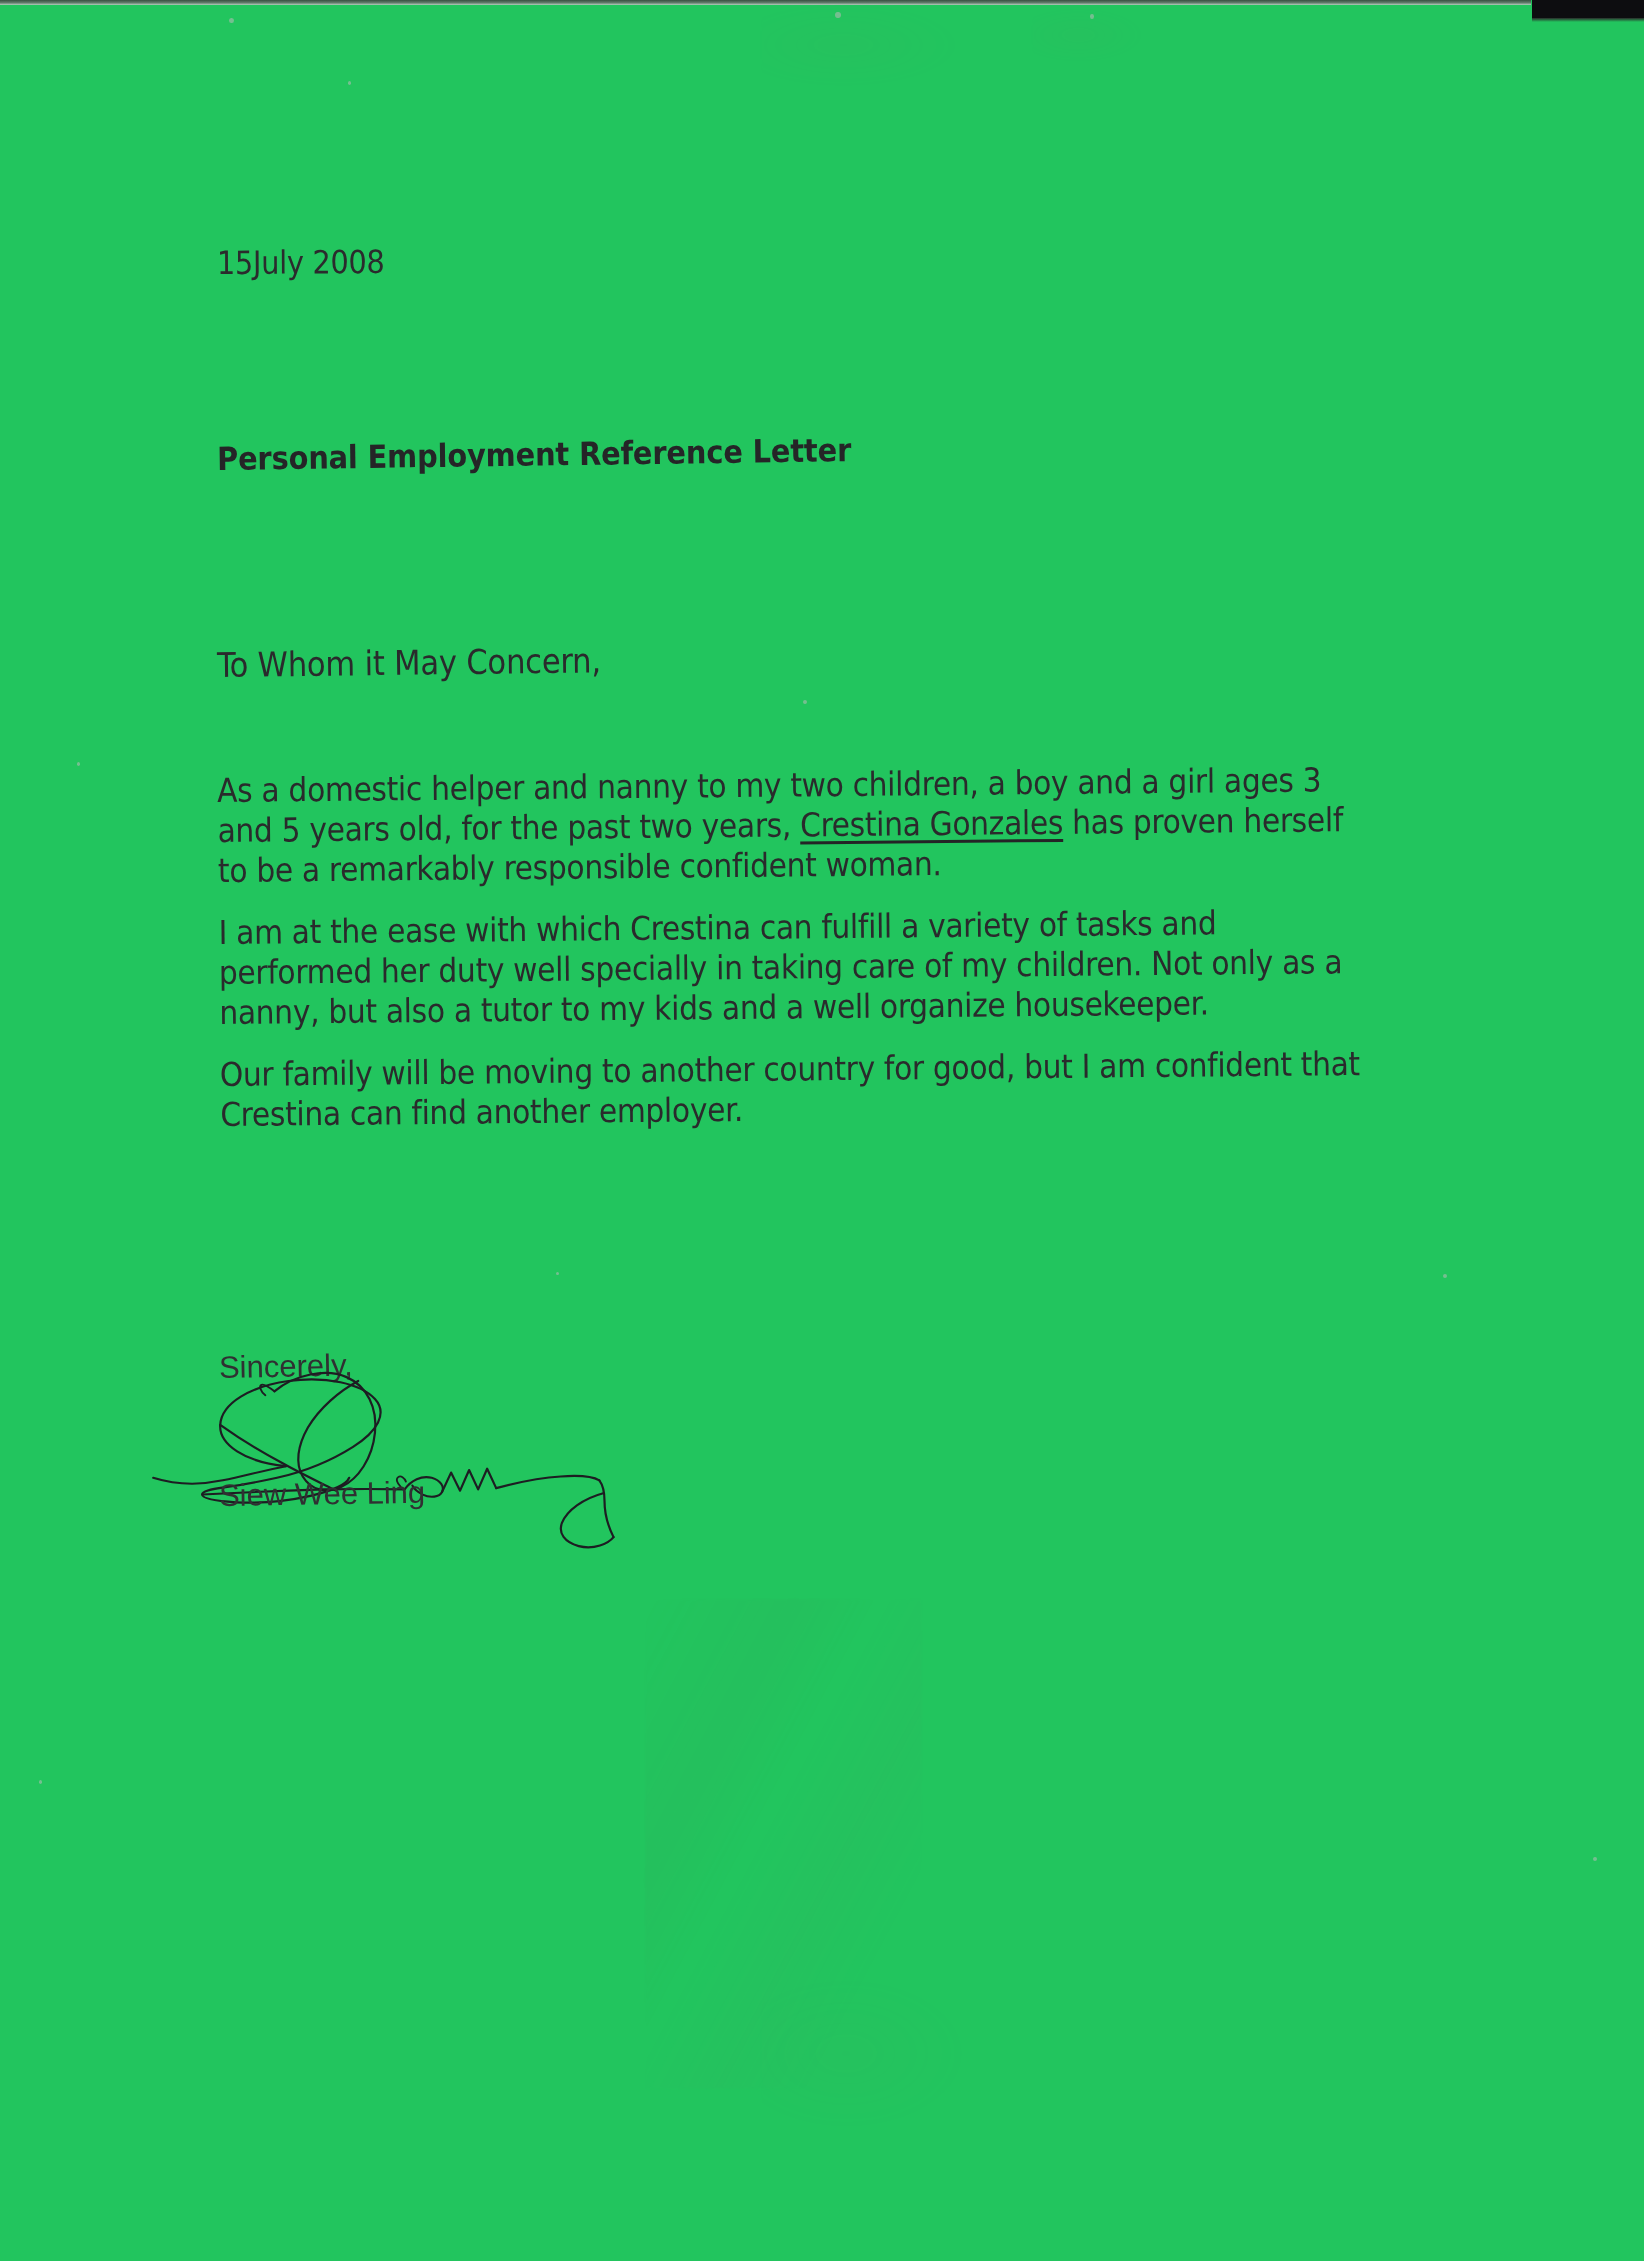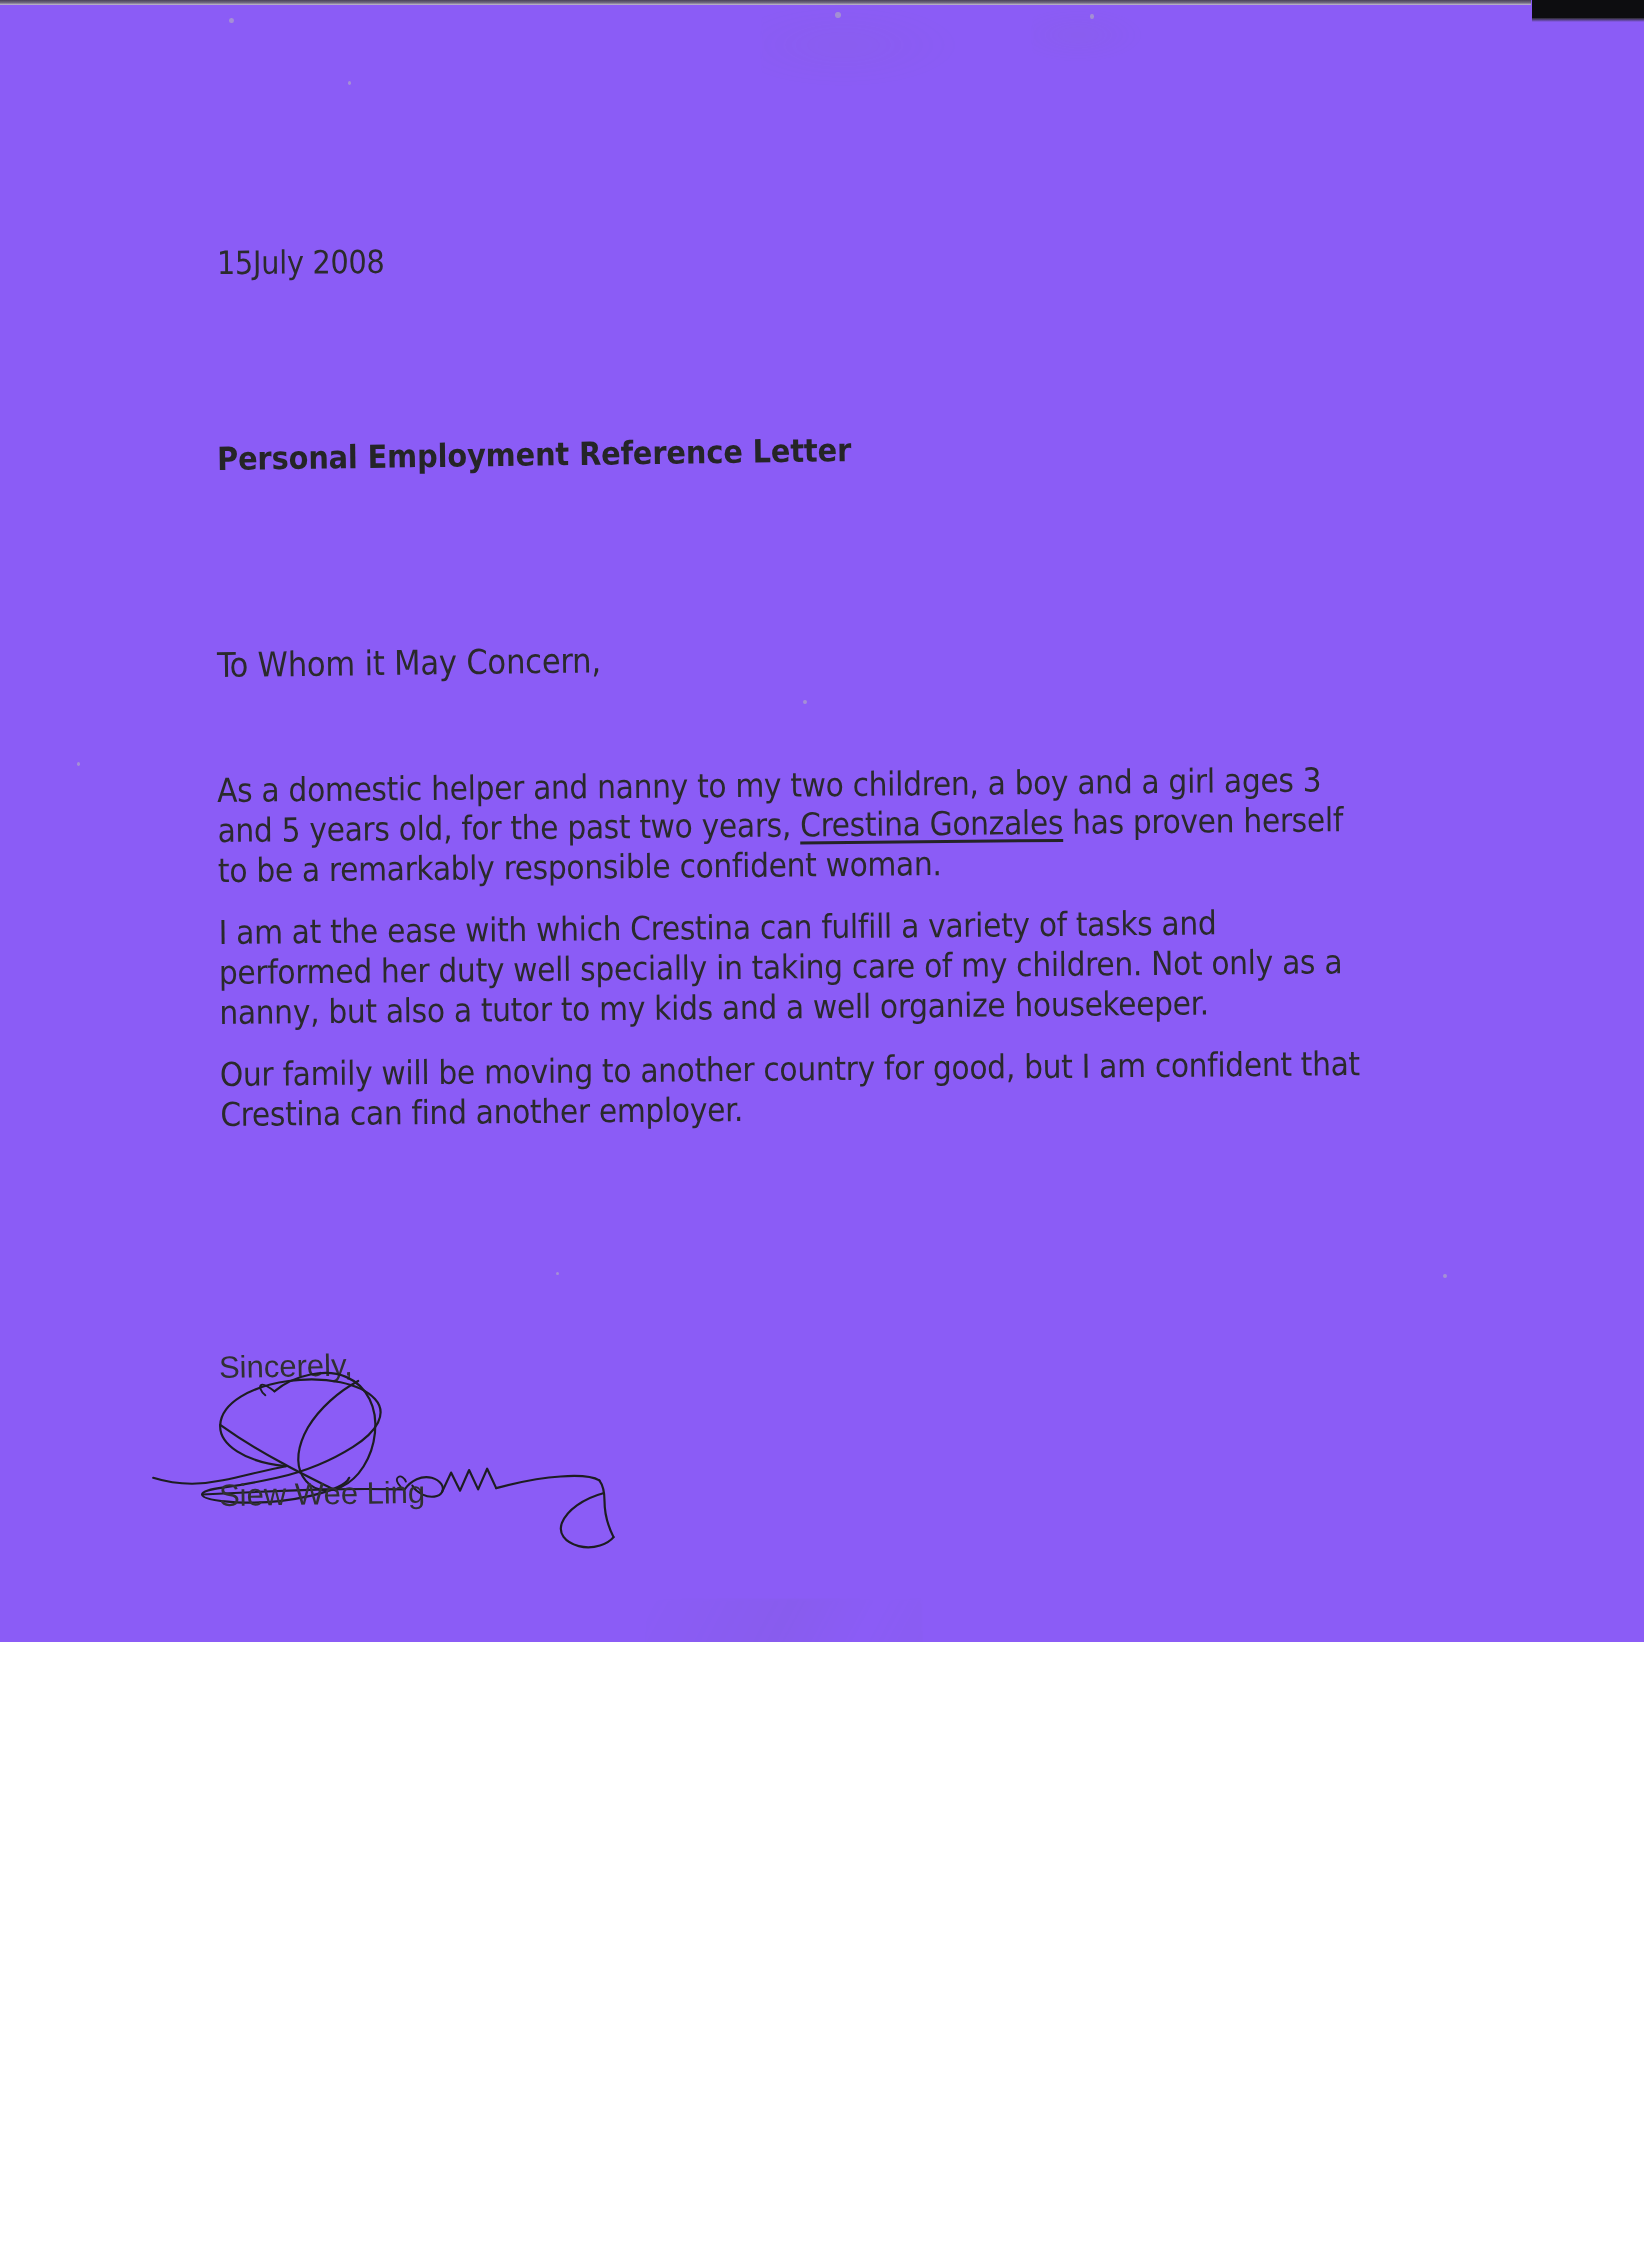--- a/index.html
+++ b/index.html
@@ -5,22 +5,22 @@
 <style>
   html, body {
     margin: 0;
     padding: 0;
     background: #ffffff;
   }
 
   .page {
     position: relative;
     width: 1644px;
-    height: 1642px;
-    background: #8b5cf6;
+    height: 2261px;
+    background: #22c55e;
     overflow: hidden;
     font-family: "DejaVu Sans", sans-serif;
     color: #2a2a2c;
   }
 
   
   .scan-top-strip {
     position: absolute;
     top: 0;
     left: 0;

